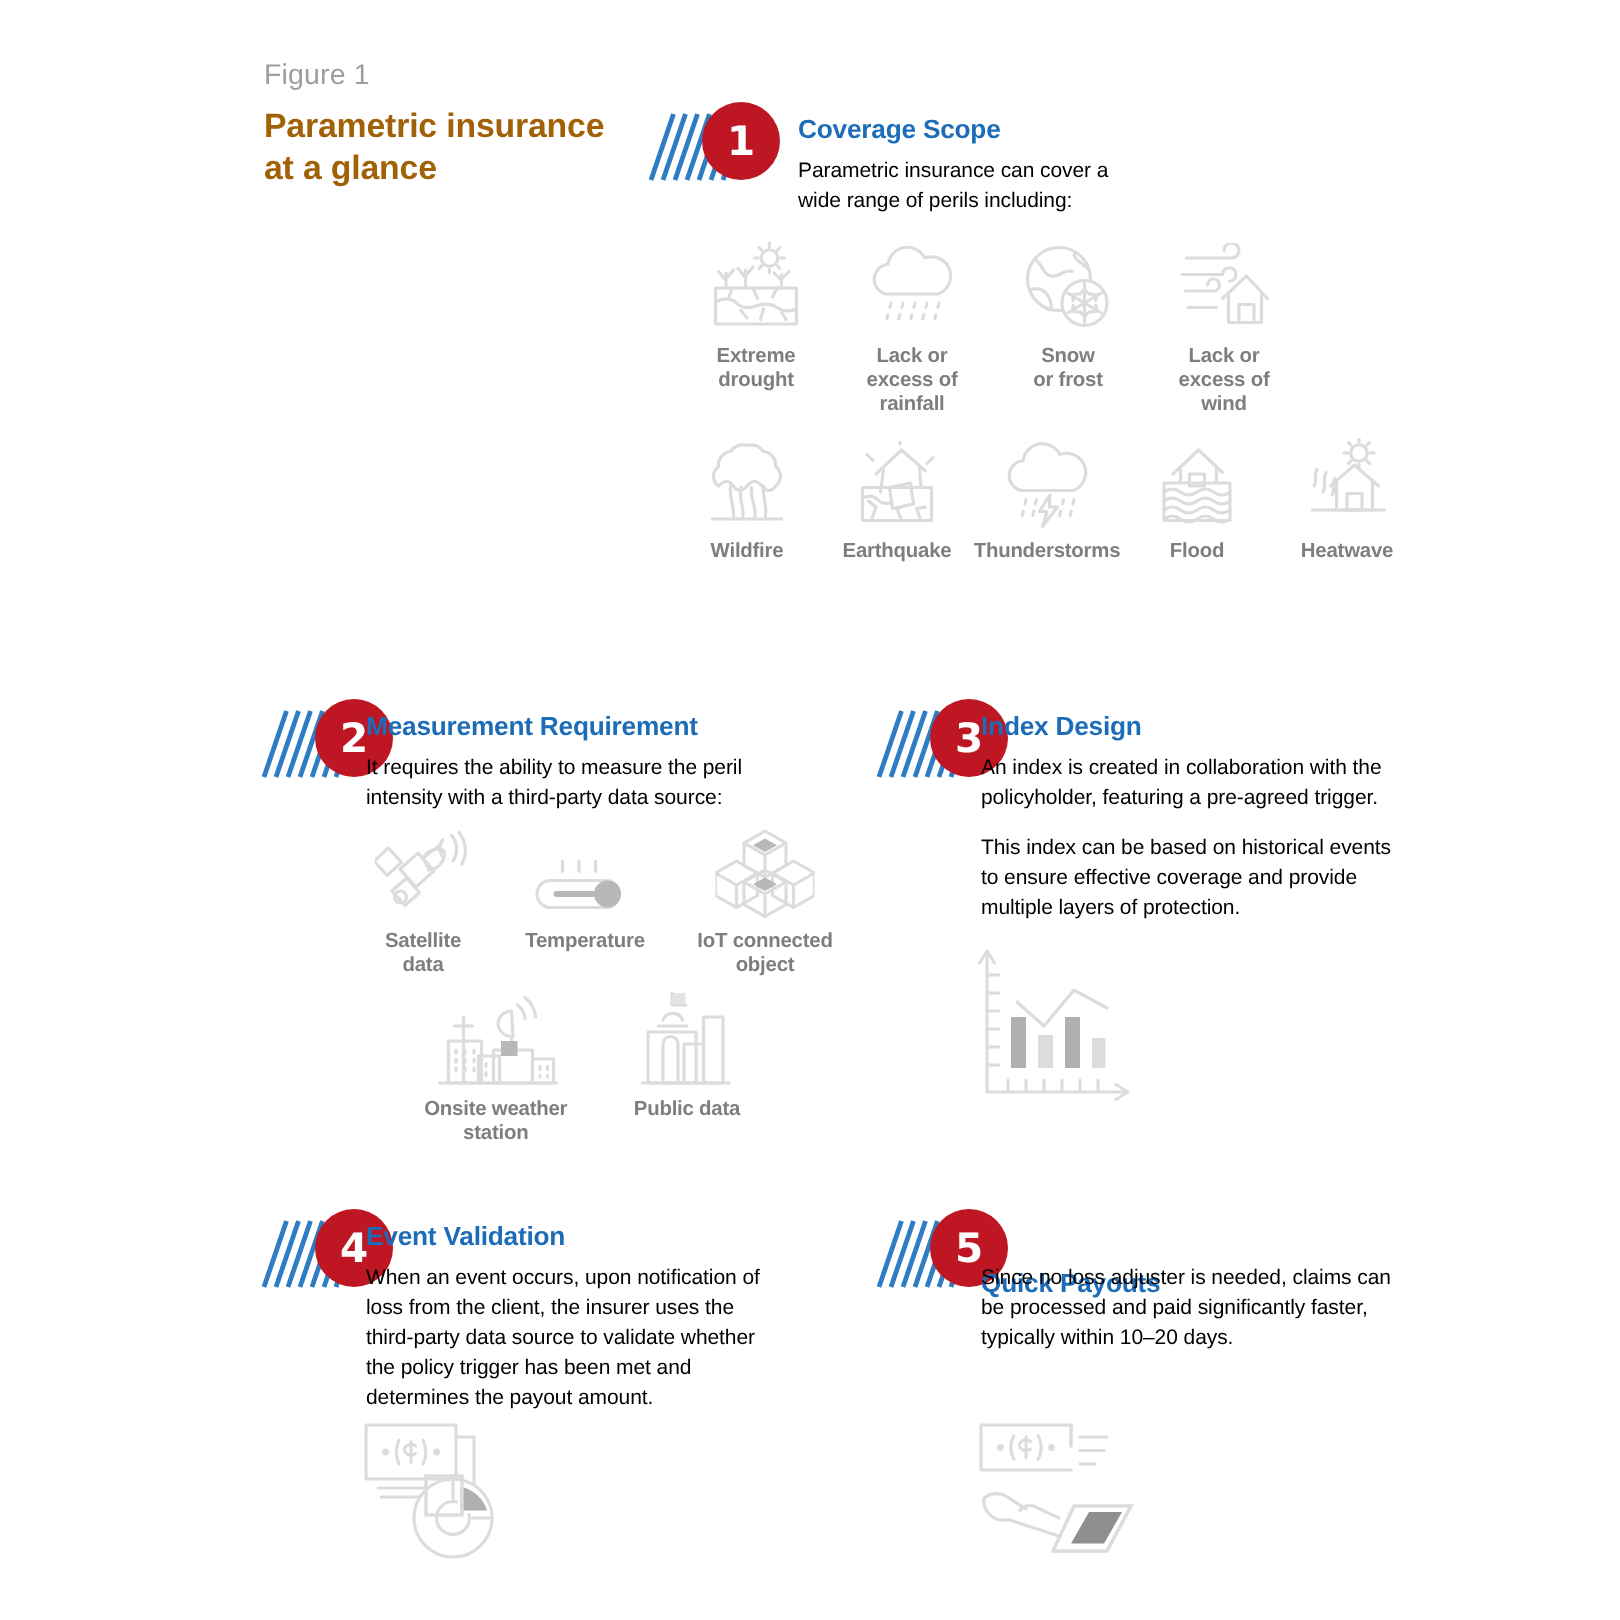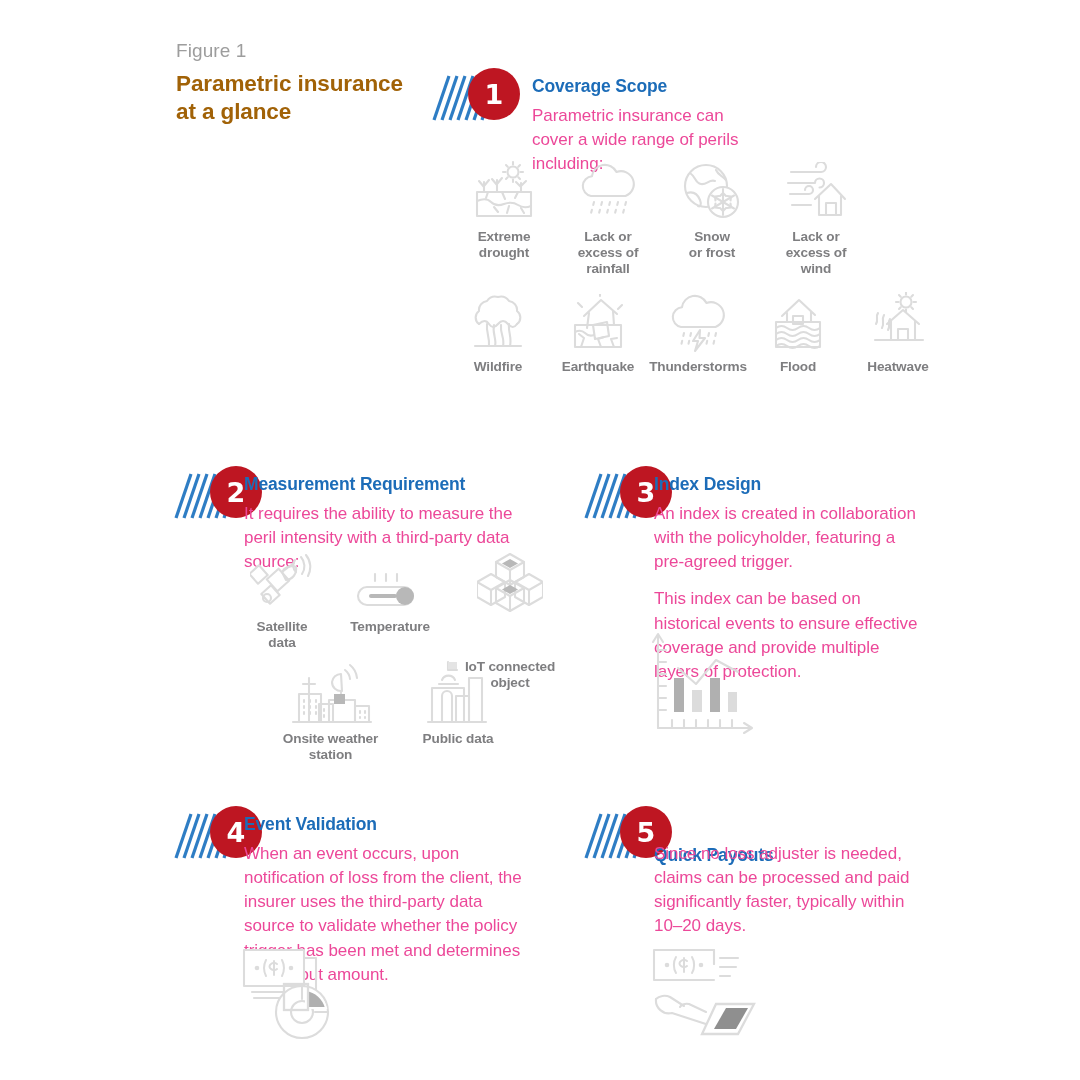--- a/index.html
+++ b/index.html
@@ -62,23 +62,23 @@
     left: 100px; top: 8px;
     font-size: 17.5px;
     font-weight: 700;
     color: #1c6cb8;
     letter-spacing: -.15px;
     white-space: nowrap;
   }
   .step-body {
     position: absolute;
     left: 100px; top: 36px;
-    font-size: 17px;
+    font-size: 14px;
     line-height: 1.42;
-    color: #ec4899;
+    color: #000000;
     letter-spacing: -.05px;
   }
   .step-body p + p { margin-top: 13px; }
 
   
   .icon-row { position: absolute; display: flex; }
   .icon-cell {
     display: flex;
     flex-direction: column;
     align-items: center;
@@ -375,21 +375,21 @@
             <path d="M16 34 H40" stroke="#b8b8b8" stroke-width="4"></path>
             <line x1="20" y1="12" x2="20" y2="19"></line>
             <line x1="31" y1="12" x2="31" y2="19"></line>
             <line x1="42" y1="12" x2="42" y2="19"></line>
           </g>
         </svg>
       </div>
       <div class="icon-label">Temperature</div>
     </div>
 
-    <div class="icon-cell" style="width:124px;gap:40px;">
+    <div class="icon-cell" style="width:124px;">
       <div class="icon-art">
         <svg width="66" height="60" viewBox="0 0 66 60">
           <g class="art-grey">
             <path d="M33 2 L47 10 L47 25 L33 33 L19 25 L19 10 Z"></path>
             <path d="M19 10 L33 18 L47 10 M33 18 L33 33"></path>
             <path d="M33 7 L41 11.5 L33 16 L25 11.5 Z" class="art-fill-mid"></path>
             <path d="M14 22 L28 30 L28 45 L14 53 L0 45 L0 30 Z"></path>
             <path d="M0 30 L14 38 L28 30 M14 38 L14 53"></path>
             <path d="M52 22 L66 30 L66 45 L52 53 L38 45 L38 30 Z"></path>
             <path d="M38 30 L52 38 L66 30 M52 38 L52 53"></path>

